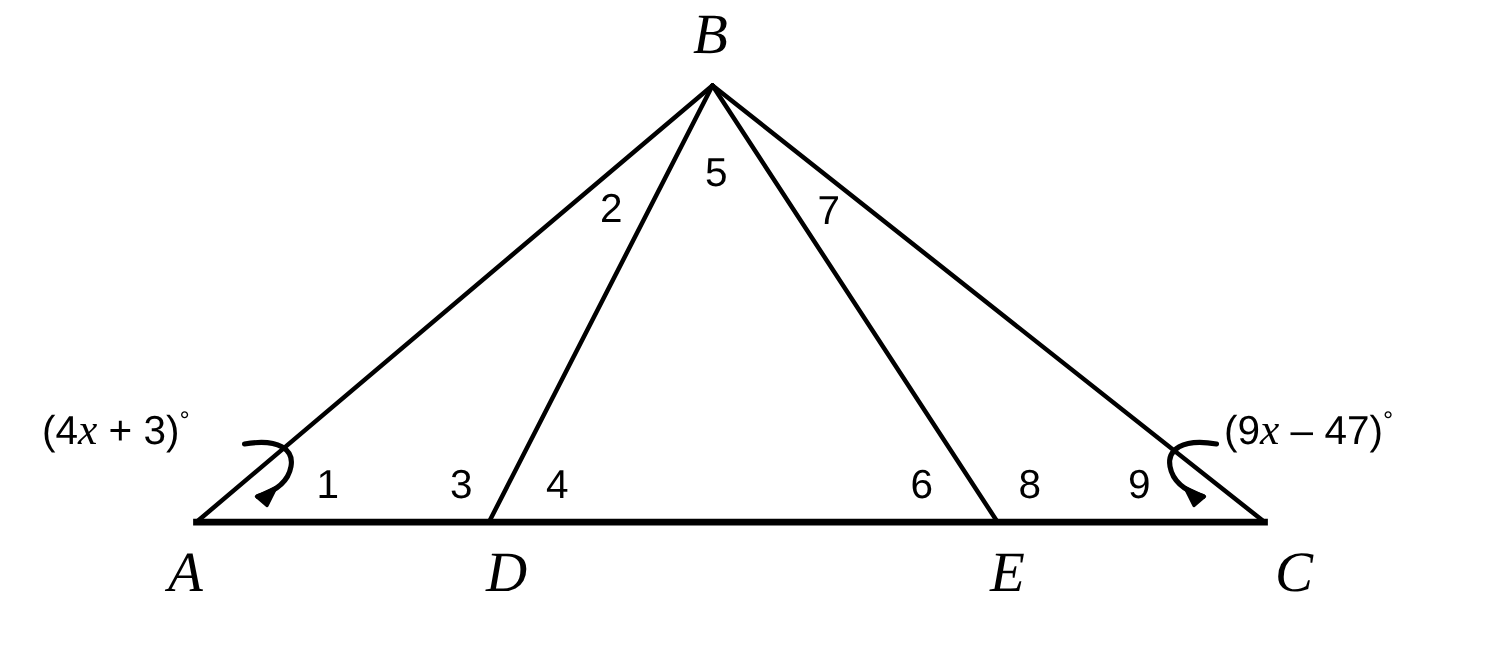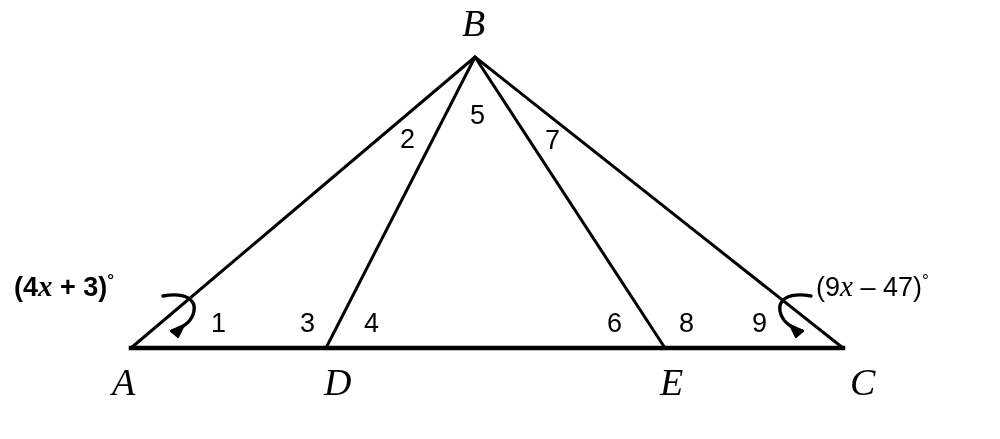--- a/index.html
+++ b/index.html
@@ -96,21 +96,21 @@
   <div class="lbl angle-number" style="left:211px; top:310px;">1</div>
   <div class="lbl angle-number" style="left:400px; top:126px;">2</div>
   <div class="lbl angle-number" style="left:300px; top:310px;">3</div>
   <div class="lbl angle-number" style="left:364px; top:310px;">4</div>
   <div class="lbl angle-number" style="left:470px; top:102px;">5</div>
   <div class="lbl angle-number" style="left:607px; top:310px;">6</div>
   <div class="lbl angle-number" style="left:545px; top:127px;">7</div>
   <div class="lbl angle-number" style="left:679px; top:310px;">8</div>
   <div class="lbl angle-number" style="left:752px; top:310px;">9</div>
 
-  <div class="lbl expr" style="left:14px; top:272px;font-weight:bold;">
+  <div class="lbl expr" style="left:28px; top:272px;">
     <span>(</span><span>4</span><span class="var">x</span><span> + </span><span>3</span><span>)</span><span class="deg">°</span>
   </div>
 
   <div class="lbl expr" style="left:816px; top:272px;">
     <span>(</span><span>9</span><span class="var">x</span><span> – </span><span>47</span><span>)</span><span class="deg">°</span>
   </div>
 
 </div>
 
 </body></html>

